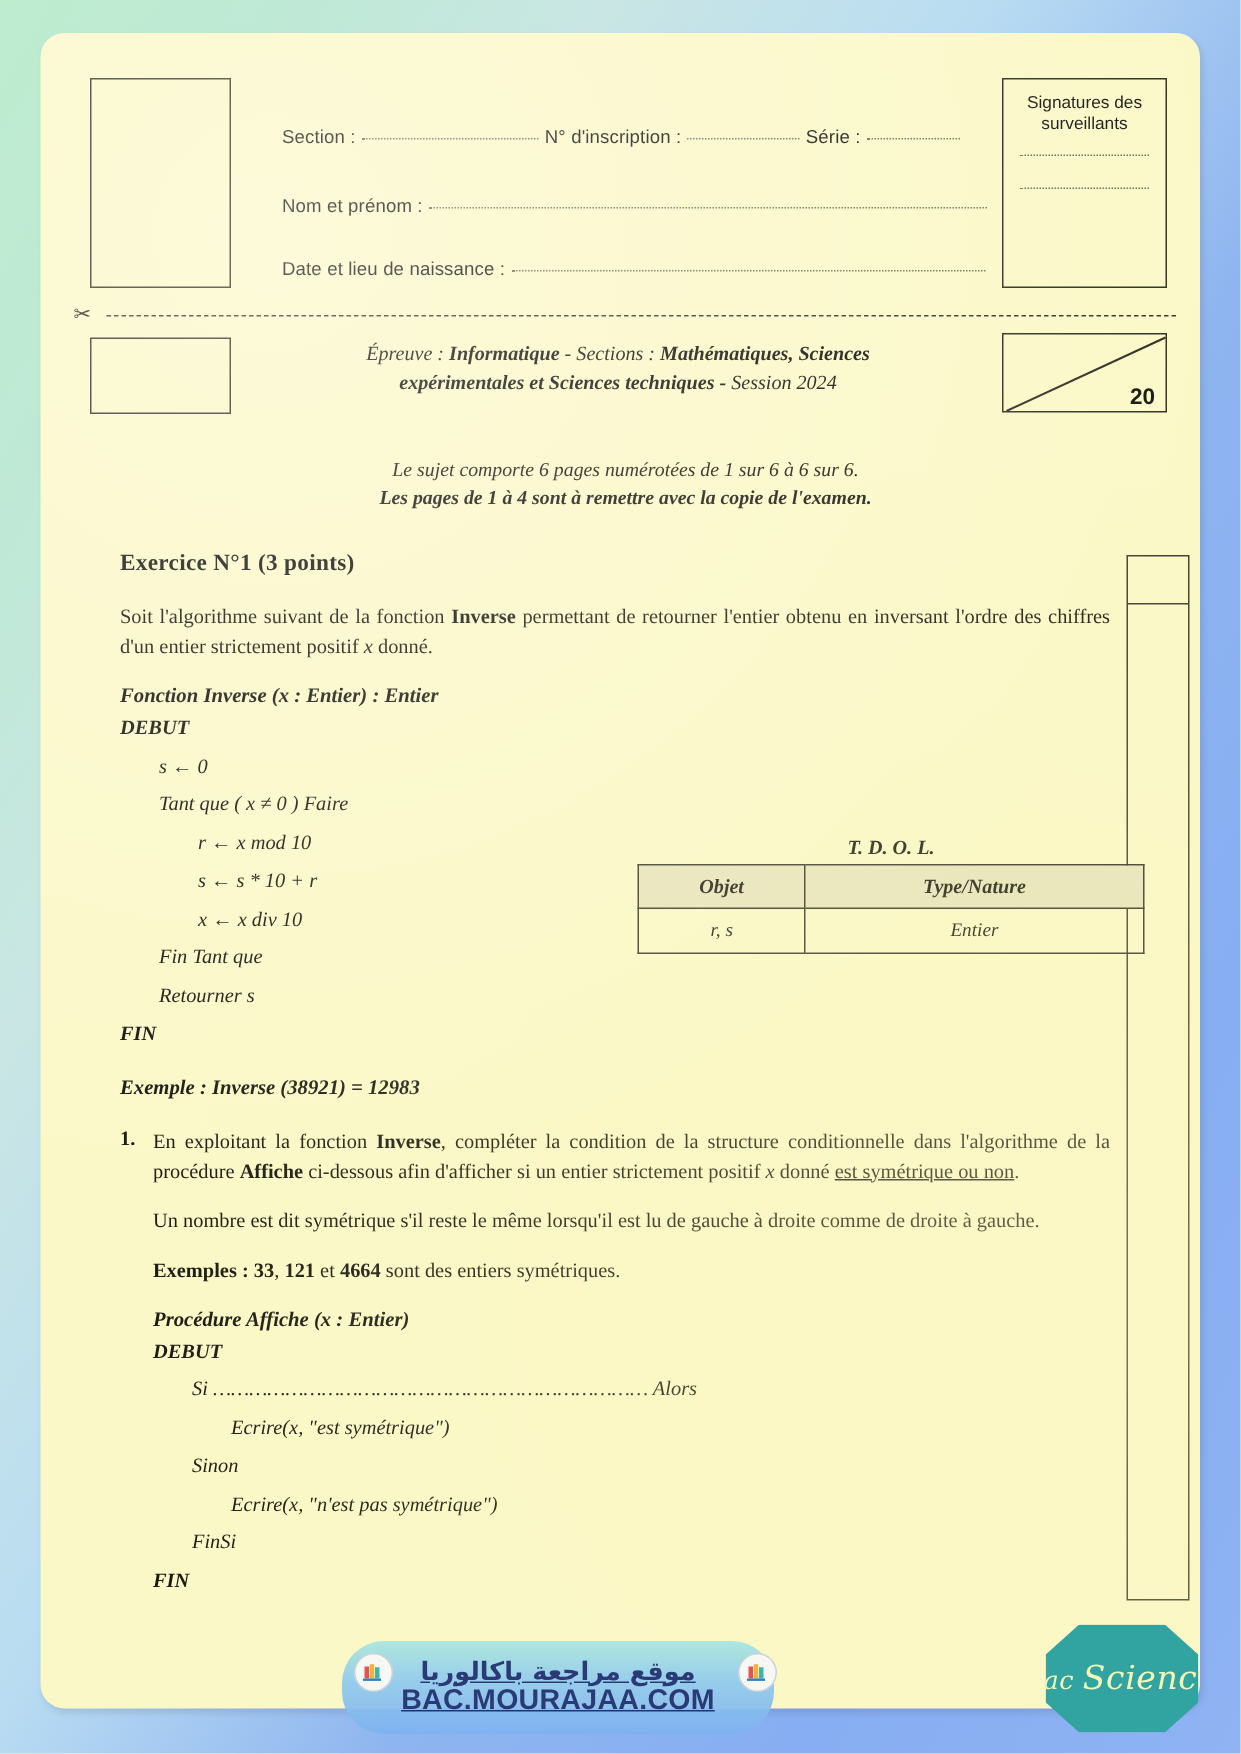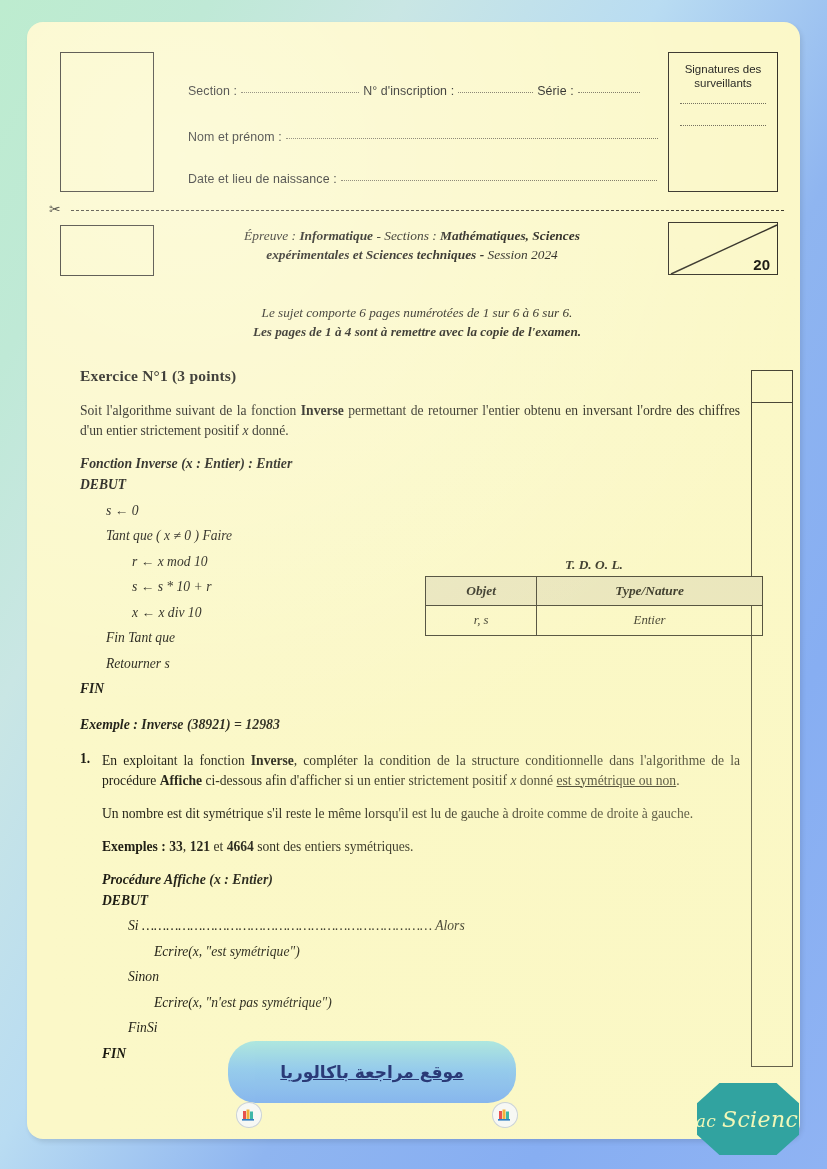--- a/index.html
+++ b/index.html
@@ -194,21 +194,21 @@
   .qnum {
     font-weight: bold; font-size: 13.6px;
     width: 22px; flex: 0 0 22px; padding-top: 0px;
   }
   .qbody { flex: 1; }
   .qbody p { margin: 0; font-size: 13.6px; line-height: 20px; text-align: justify; }
   .qbody p + p { margin-top: 13px; }
 
   
   #wm-banner {
-    position: absolute; left: 228px; top: 1041px;
+    position: absolute; left: 228px; top: 1094px;
     width: 288px; height: 62px;
     background: linear-gradient(180deg,#a9e6e0 0%, #8fc9ee 45%, #7fb2f0 100%);
     border-radius: 28px;
     opacity: .93;
     display: flex; align-items: center; justify-content: center;
   }
   #wm-text { text-align: center; line-height: 1.08; }
   #wm-ar {
     font-family: "DejaVu Sans", sans-serif;
     font-size: 17px; font-weight: bold; color: #1b2c72;
@@ -371,20 +371,21 @@
         </div>
       </div>
     </div>
 
   </div>
 </div>
 
 <div id="wm-banner">
   <div id="wm-text">
     <div id="wm-ar">موقع مراجعة باكالوريا</div>
+    <div id="wm-url">BAC.MOURAJAA.COM</div>
   </div>
 </div>
 <div class="wm-logo" id="wm-logo-left">
   <svg width="20" height="20" viewBox="0 0 20 20">
     <rect x="4" y="6" width="3" height="8" fill="#e8534f"></rect>
     <rect x="7.5" y="4.5" width="3" height="9.5" fill="#f2b13c"></rect>
     <rect x="11" y="6.5" width="3" height="7.5" fill="#3fb7a8"></rect>
     <rect x="3" y="14" width="12" height="1.6" fill="#2f7fc1"></rect>
   </svg>
 </div>

